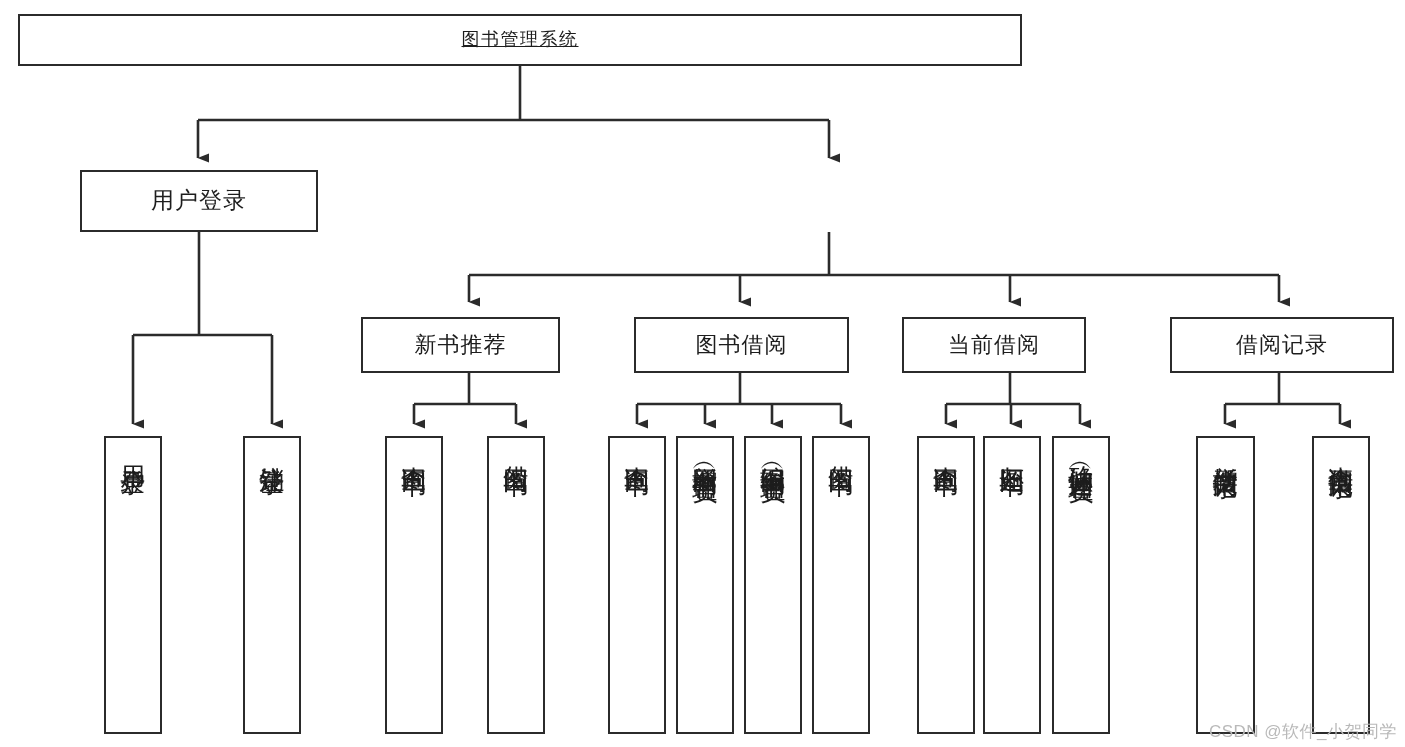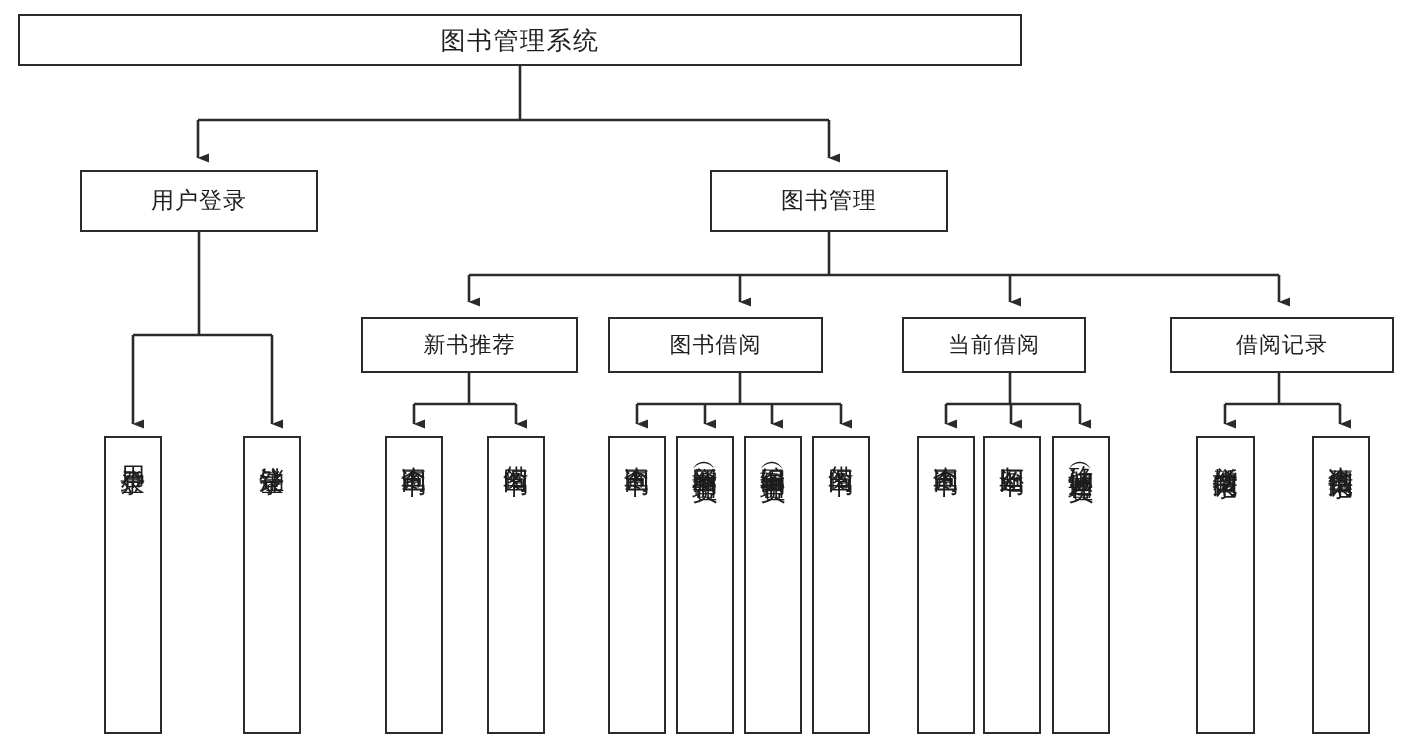--- a/index.html
+++ b/index.html
@@ -38,21 +38,21 @@
     color:#1d1d1d;
     line-height:1.28;
     white-space:nowrap;
   }
   
   .node.h .label{
     writing-mode:horizontal-tb;
     font-size:23px;
     letter-spacing:1px;
   }
-  .node.root .label{font-size:25px;letter-spacing:1.5px;}
+  .node.root .label{font-size:18px;letter-spacing:1.5px;text-decoration:underline;}
   .node.lvl2 .label{font-size:23px;letter-spacing:1px;}
   .node.lvl3 .label{font-size:22px;letter-spacing:1px;}
   
   .node.v{
     align-items:flex-start;
     justify-content:center;
     padding-top:8px;
   }
   .node.v .label{
     writing-mode:vertical-rl;
@@ -129,28 +129,25 @@
     </g>
   </svg>
 
   <div class="node h root" style="left:18px;top:14px;width:1004px;height:52px;">
     <span class="label">图书管理系统</span>
   </div>
 
   <div class="node h lvl2" style="left:80px;top:170px;width:238px;height:62px;">
     <span class="label">用户登录</span>
   </div>
-  <div class="node h lvl2" style="left:710px;top:170px;width:238px;height:62px;">
-    <span class="label">图书管理</span>
-  </div>
-
-  <div class="node h lvl3" style="left:361px;top:317px;width:217px;height:56px;">
+
+  <div class="node h lvl3" style="left:361px;top:317px;width:199px;height:56px;">
     <span class="label">新书推荐</span>
   </div>
-  <div class="node h lvl3" style="left:608px;top:317px;width:215px;height:56px;">
+  <div class="node h lvl3" style="left:634px;top:317px;width:215px;height:56px;">
     <span class="label">图书借阅</span>
   </div>
   <div class="node h lvl3" style="left:902px;top:317px;width:184px;height:56px;">
     <span class="label">当前借阅</span>
   </div>
   <div class="node h lvl3" style="left:1170px;top:317px;width:224px;height:56px;">
     <span class="label">借阅记录</span>
   </div>
 
   <div class="node v" style="left:104px;top:436px;width:58px;height:298px;">
@@ -190,13 +187,14 @@
     <span class="label">确认归还（管理员）</span>
   </div>
 
   <div class="node v" style="left:1196px;top:436px;width:59px;height:298px;">
     <span class="label">新增借阅记录</span>
   </div>
   <div class="node v" style="left:1312px;top:436px;width:58px;height:298px;">
     <span class="label">查询借阅记录</span>
   </div>
 
+  <div class="watermark">CSDN @软件_小贺同学</div>
 </div>
 
 </body></html>

